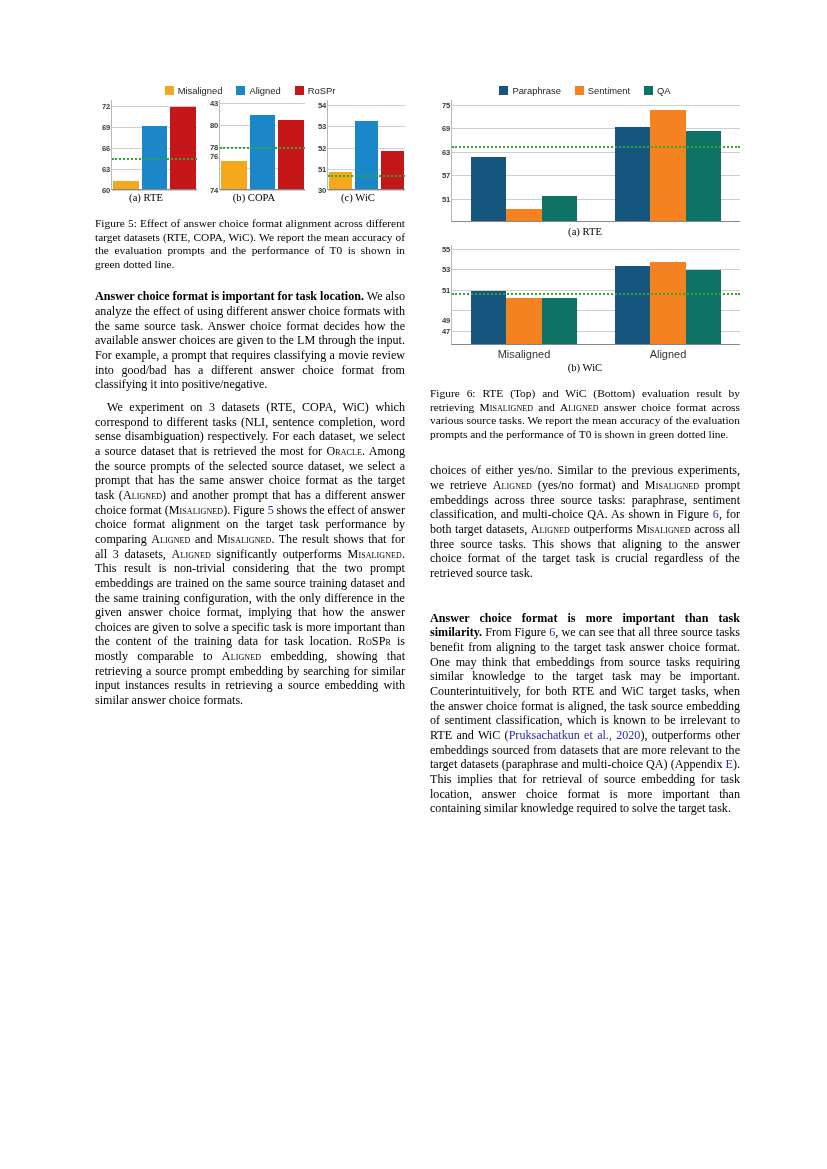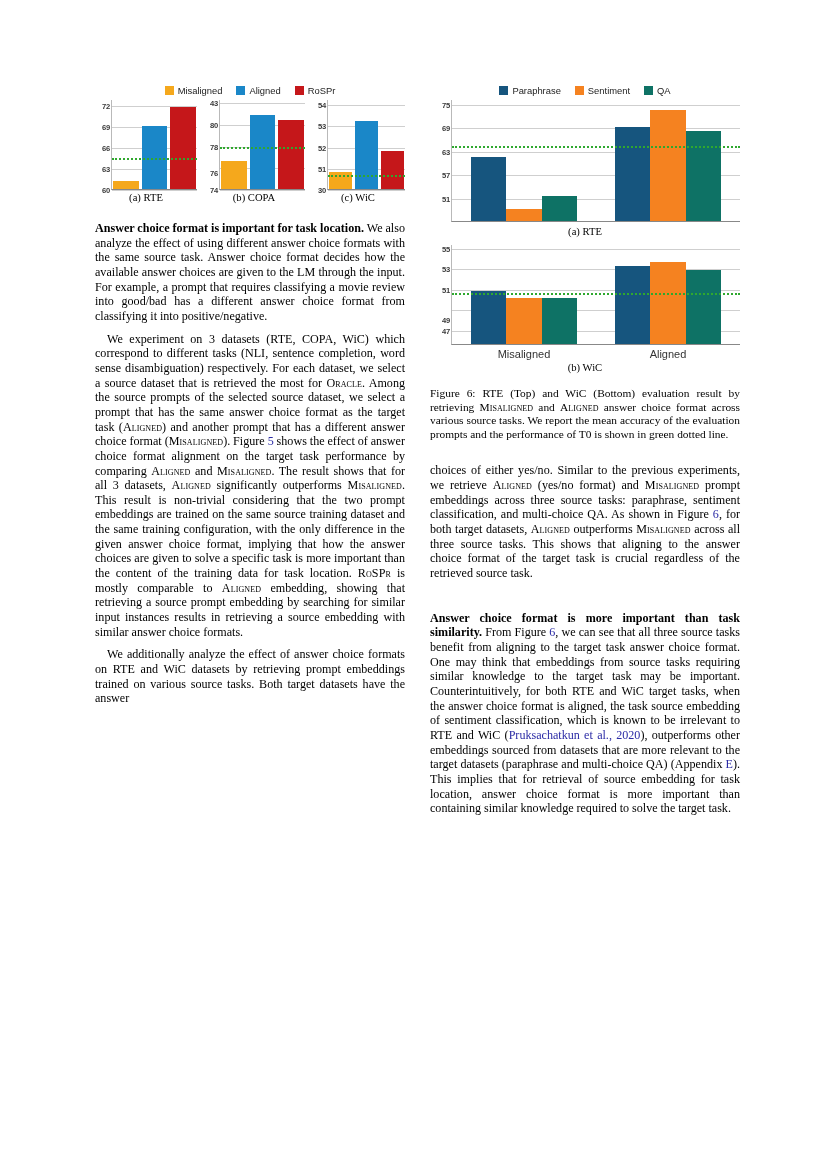--- a/index.html
+++ b/index.html
@@ -178,21 +178,21 @@
                   <div class="bar" style="left: 58.0833px; width: 25.5px; height: 82.2656px; background: rgb(197, 23, 26);"></div>
                   <div class="t0line" style="top: 57.6562px; border-top-color: rgb(47, 168, 47);"></div>
                 </div>
               </div>
             <div class="panel-label">(a) RTE</div>
           </div>
           <div class="panel">
             <div class="plot" id="plot-fig5-copa" style="width:102px;height:90px;">
                 <div class="yaxis" style="width: 17px;">
                   <div class="ytick" style="top: 90px;">74</div>
-                  <div class="ytick" style="top: 73px;">76</div>
+                  <div class="ytick" style="top: 56px;">76</div>
                   <div class="ytick" style="top: 46.6265px;">78</div>
                   <div class="ytick" style="top: 24.9398px;">80</div>
                   <div class="ytick" style="top: 3.25301px;">43</div>
                 </div>
                 <div class="plotarea" style="width: 85px;">
                   <div class="gridline" style="top: 90px;"></div>
                   <div class="gridline" style="top: 68.3133px;"></div>
                   <div class="gridline" style="top: 46.6265px;"></div>
                   <div class="gridline" style="top: 24.9398px;"></div>
                   <div class="gridline" style="top: 3.25301px;"></div>
@@ -221,37 +221,39 @@
                   <div class="gridline" style="top: 5.29412px;"></div>
                   <div class="bar" style="left: 1.28333px; width: 23.1px; height: 16.9412px; background: rgb(245, 168, 28);"></div>
                   <div class="bar" style="left: 26.95px; width: 23.1px; height: 67.7647px; background: rgb(26, 135, 200);"></div>
                   <div class="bar" style="left: 52.6167px; width: 23.1px; height: 38.1176px; background: rgb(197, 23, 26);"></div>
                   <div class="t0line" style="top: 74.7529px; border-top-color: rgb(47, 168, 47);"></div>
                 </div>
               </div>
             <div class="panel-label">(c) WiC</div>
           </div>
         </div>
+        <div class="fig-caption-block" style="margin-top:14px;">
+          <p class="caption">Figure 5:  Effect of answer choice format alignment across different target datasets (RTE, COPA, WiC). We report the mean accuracy of the evaluation prompts and the performance of T0 is shown in green dotted line.</p>
+        </div>
       </div>
 
       <div class="spacer-18"></div>
 
       <p class="body noindent">
         <span class="bold">Answer choice format is important for task location.</span><span>   We also analyze the effect of using different answer choice formats with the same source task. </span><span class="ital">Answer choice format</span><span> decides how the available answer choices are given to the LM through the input.  For example, a prompt that requires classifying a movie review into good/bad has a different answer choice format from classifying it into positive/negative.</span>
       </p>
 
       <div class="spacer-8"></div>
 
       <p class="body">
         <span>We experiment on 3 datasets (RTE, COPA, WiC) which correspond to different tasks (NLI, sentence completion, word sense disambiguation) respectively. For each dataset, we select a source dataset that is retrieved the most for </span><span class="sc">Oracle</span><span>. Among the source prompts of the selected source dataset, we select a prompt that has the same answer choice format as the target task (</span><span class="sc">Aligned</span><span>) and another prompt that has a different answer choice format (</span><span class="sc">Misaligned</span><span>). Figure </span><span class="ref">5</span><span> shows the effect of answer choice format alignment on the target task performance by comparing </span><span class="sc">Aligned</span><span> and </span><span class="sc">Misaligned</span><span>. The result shows that for all 3 datasets, </span><span class="sc">Aligned</span><span> significantly outperforms </span><span class="sc">Misaligned</span><span>. This result is non-trivial considering that the two prompt embeddings are trained on the same source training dataset and the same training configuration, with the only difference in the given answer choice format, implying that how the answer choices are given to solve a specific task is more important than the content of the training data for task location. </span><span class="sc">RoSPr</span><span> is mostly comparable to </span><span class="sc">Aligned</span><span> embedding, showing that retrieving a source prompt embedding by searching for similar input instances results in retrieving a source embedding with similar answer choice formats.</span>
       </p>
 
       <div class="spacer-8"></div>
 
-      <p class="body">We additionally analyze the effect of answer choice formats on RTE and WiC datasets by retrieving prompt embeddings trained on various source tasks. Both target datasets have the answer</p>
     </div>
 
     <div class="col">
 
       <div class="figure">
         <div class="legend" id="fig6-legend">
             <div class="item">
               <span class="swatch" style="background: rgb(22, 85, 126);"></span>
               <span>Paraphrase</span>
             </div>

